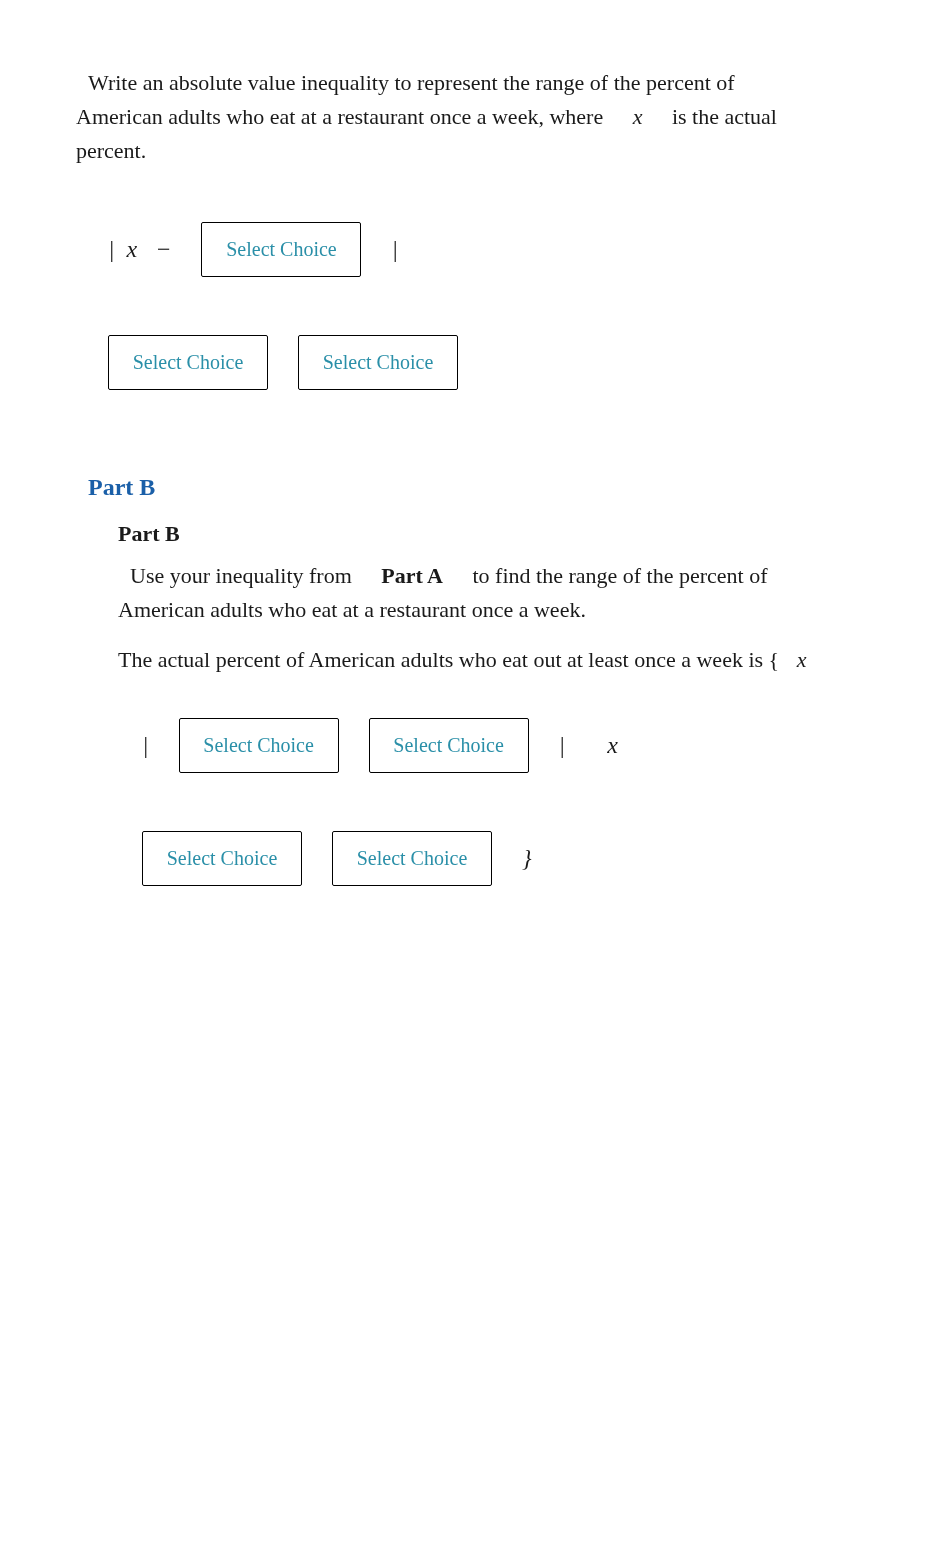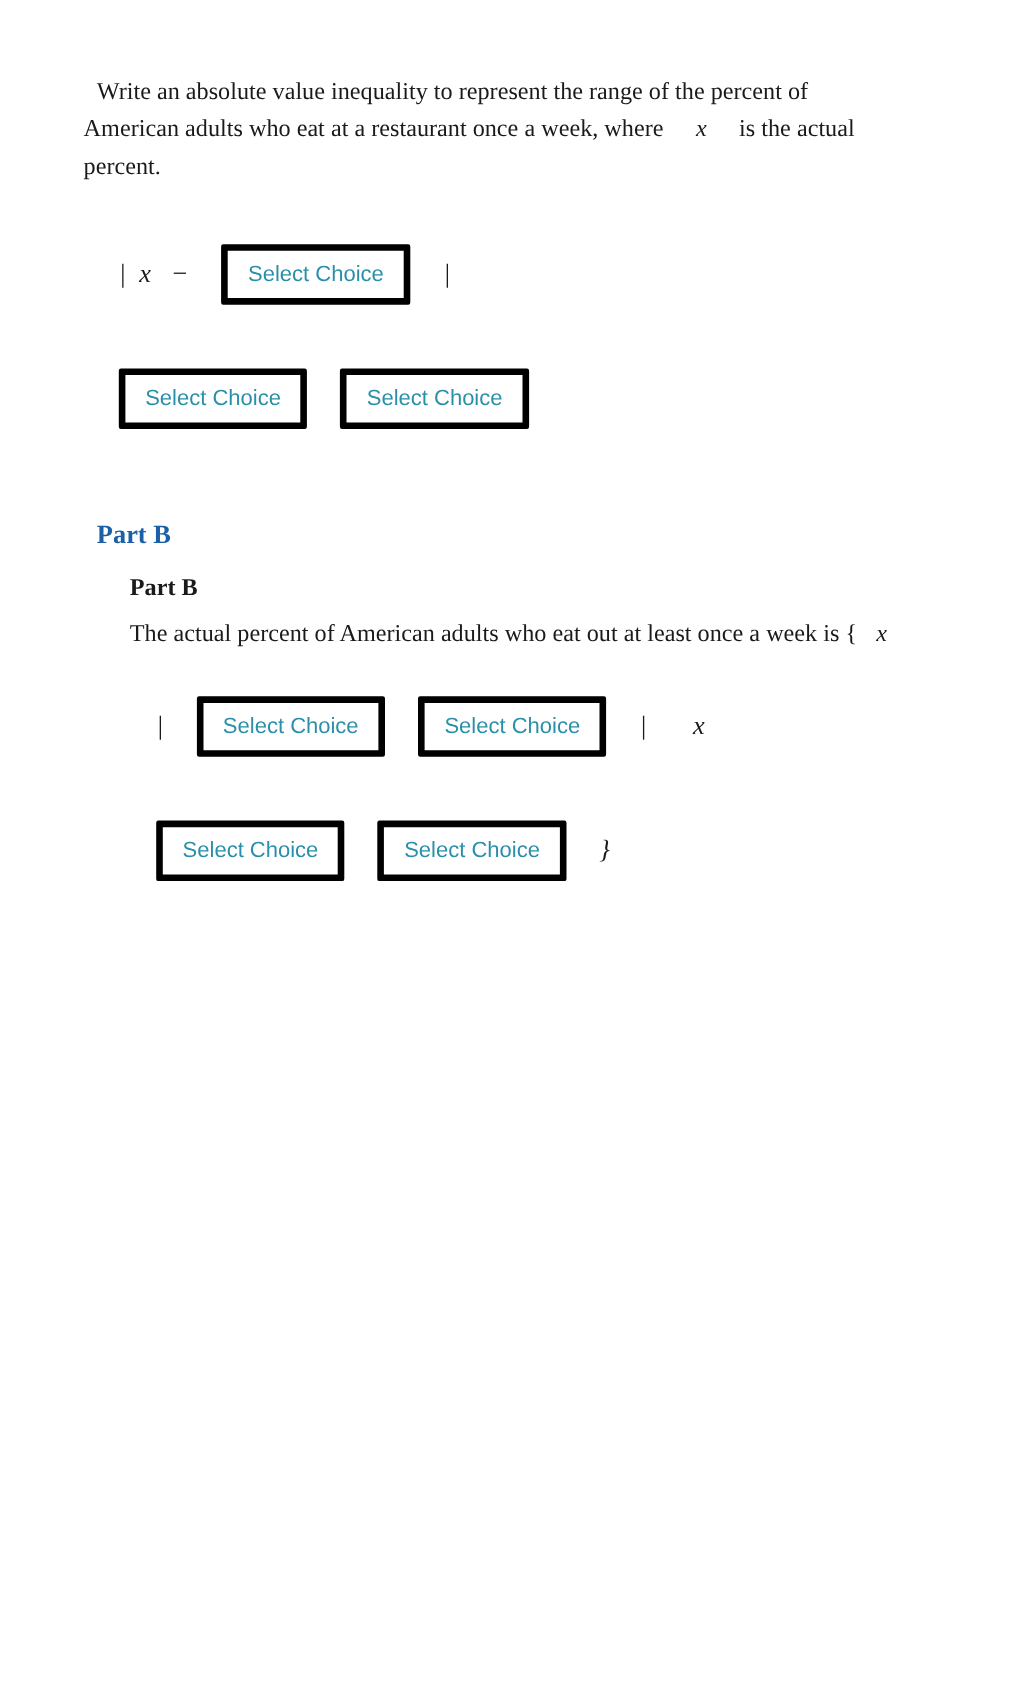--- a/index.html
+++ b/index.html
@@ -46,25 +46,25 @@
     .math-symbol {
       font-size: 24px;
       font-style: italic;
       color: #1a1a1a;
     }
 
     .select-btn {
       display: inline-flex;
       align-items: center;
       justify-content: center;
-      border: 6px solid #000000;
+      border: 1px solid #000000;
       background: #ffffff;
       color: #2a8fa8;
       font-size: 20px;
-      font-family: Liberation Sans, sans-serif;
+      font-family: Liberation Serif, serif;
       padding: 10px 18px;
       cursor: pointer;
       min-width: 160px;
       min-height: 55px;
       border-radius: 2px;
     }
 
     .part-b-outer {
       margin-top: 60px;
     }
@@ -129,20 +129,25 @@
     <button class="select-btn">Select Choice</button>
   </div>
 </div>
 
 <div class="part-b-outer">
   <div class="part-b-heading-outer">Part B</div>
 
   <div class="part-b-inner">
     <div class="part-b-heading-inner">Part B</div>
 
+    <div class="part-b-text">
+      <span>Use your inequality from</span>
+      <strong>Part A</strong>
+      <span>to find the range of the percent of American adults who eat at a restaurant once a week.</span>
+    </div>
 
     <div class="part-b-text">
       The actual percent of American adults who eat out at least once a week is { <em>x</em>
     </div>
 
     <div class="part-b-inline-math">
 
       <div class="inline-row">
         <span class="math-symbol">|</span>
         <button class="select-btn">Select Choice</button>

